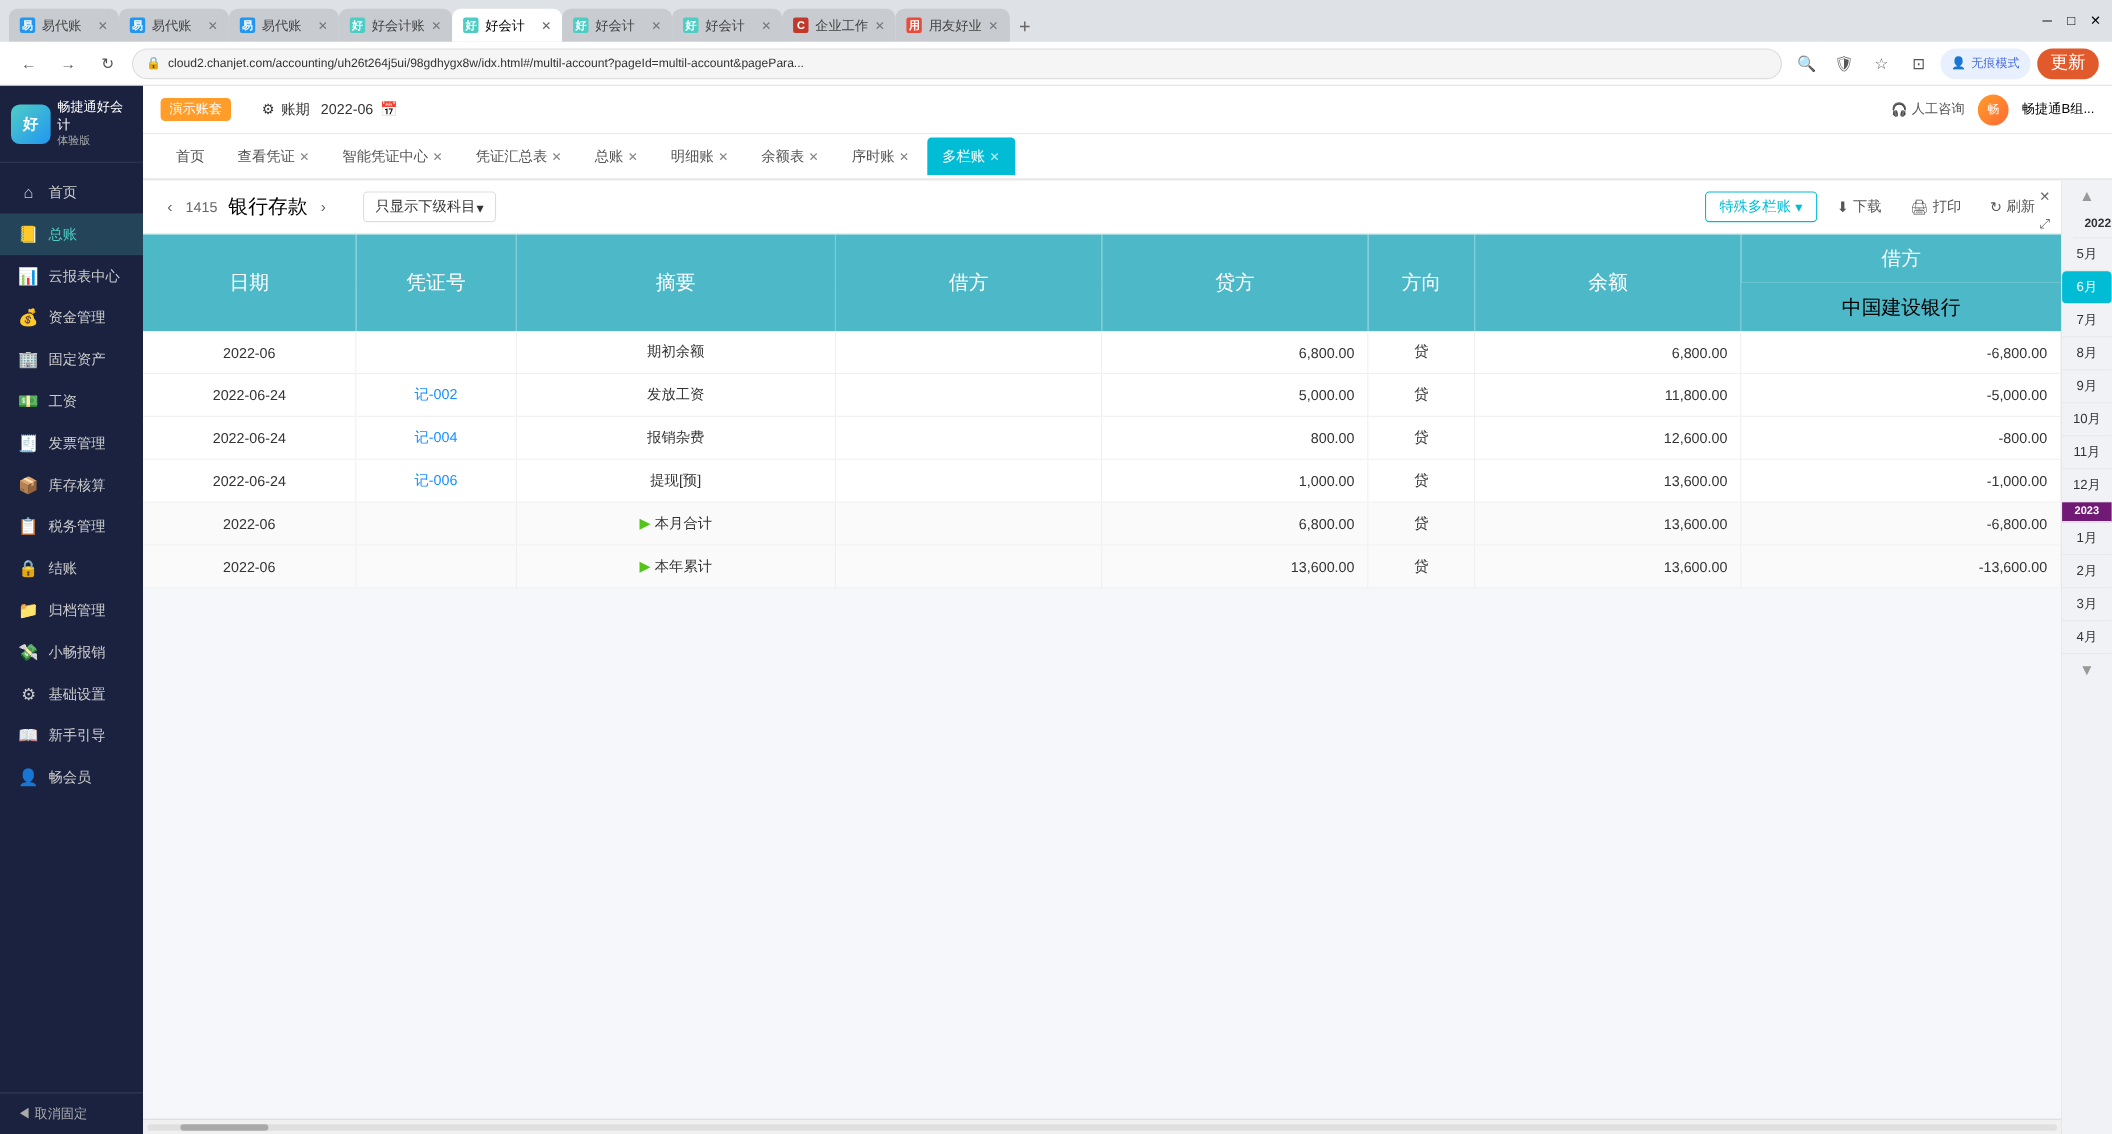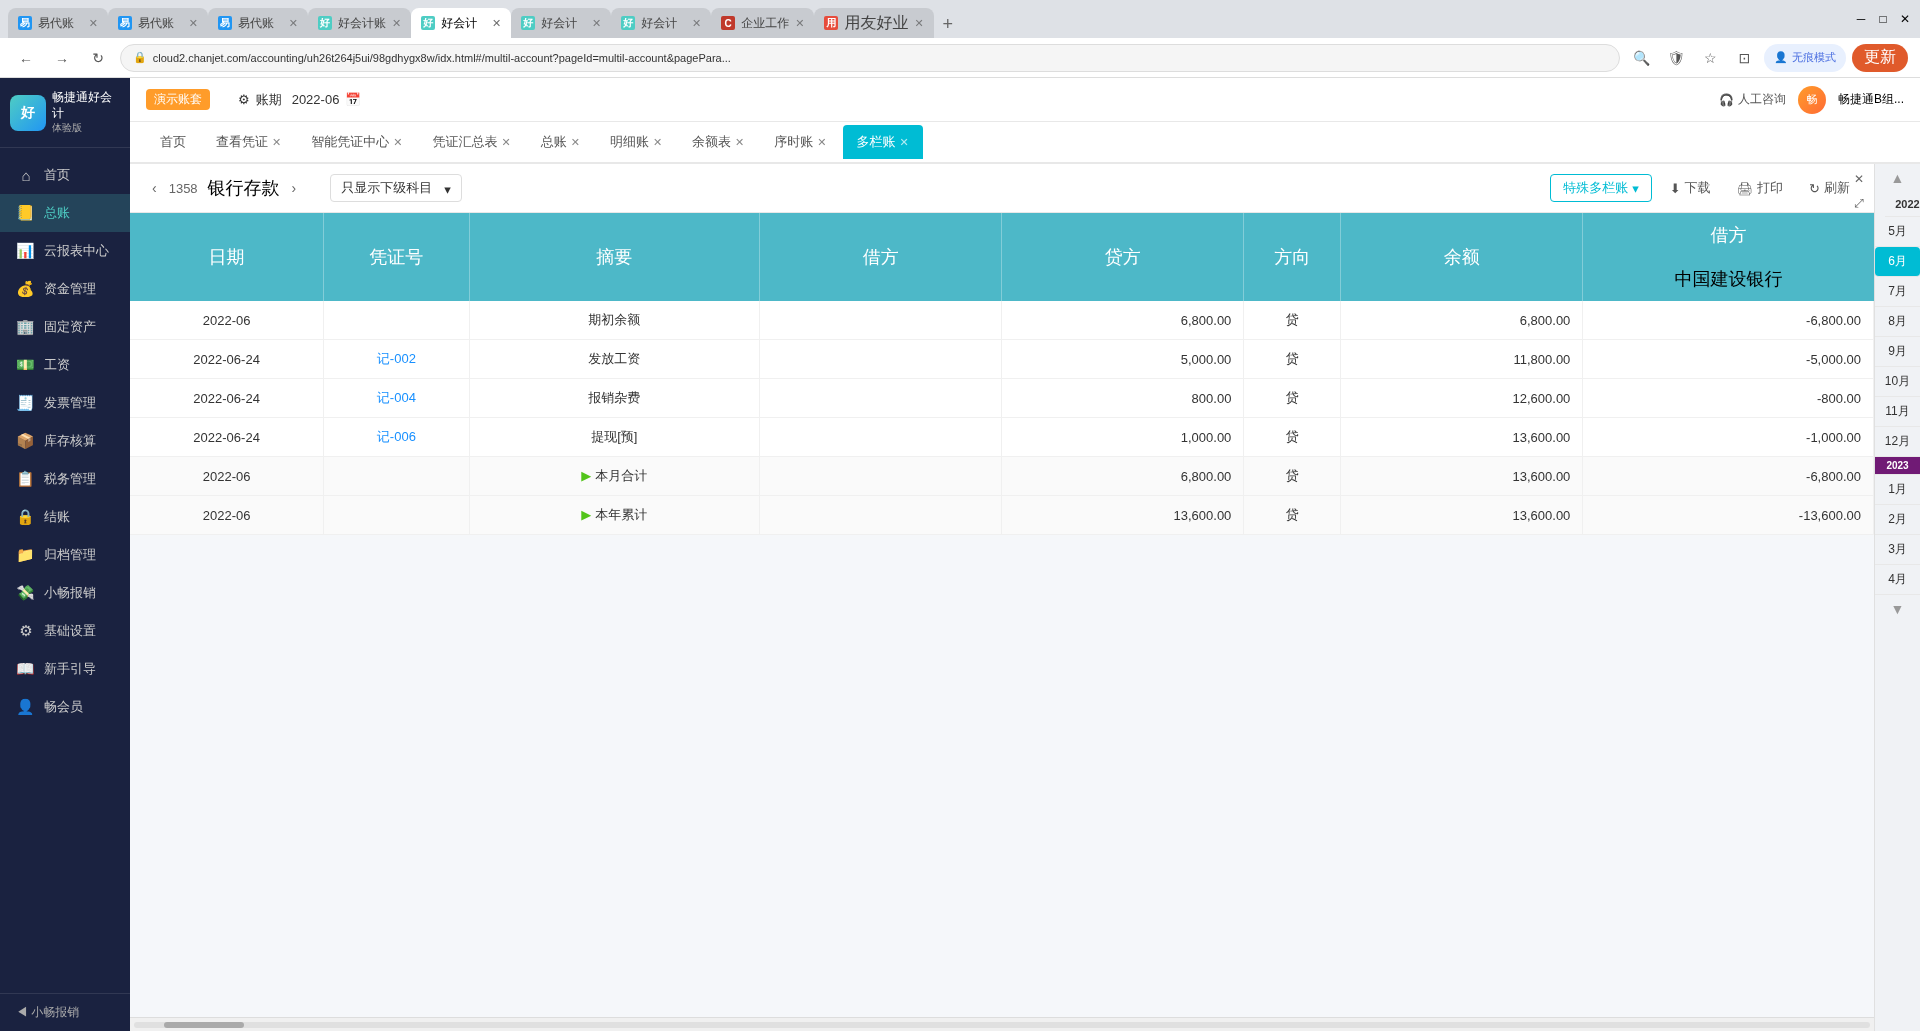--- a/index.html
+++ b/index.html
@@ -65,21 +65,21 @@
     
     .content-area { flex: 1; display: flex; overflow: hidden; position: relative; }
 
     
     .ledger-panel { flex: 1; background: #f5f7fa; overflow: hidden; display: flex; flex-direction: column; }
 
     
     .ledger-toolbar { background: #fff; padding: 10px 16px; display: flex; align-items: center; gap: 12px; border-bottom: 1px solid #e8e8e8; }
     .account-nav { display: flex; align-items: center; gap: 6px; }
     .nav-arrow { cursor: pointer; color: #666; font-size: 14px; padding: 2px 6px; }
-    .filter-select { display: flex; align-items: flex-end; gap: 12px; border: 1px solid #ddd; border-radius: 4px; padding: 4px 10px; cursor: pointer; font-size: 13px; color: #333; margin-left: 16px; }
+    .filter-select { display: flex; align-items: flex-end; gap: 1px; border: 1px solid #ddd; border-radius: 4px; padding: 4px 10px; cursor: pointer; font-size: 13px; color: #333; margin-left: 16px; }
     .toolbar-right { margin-left: auto; display: flex; align-items: center; gap: 10px; }
     .multi-col-btn { border: 1px solid #00bcd4; color: #00bcd4; border-radius: 4px; padding: 4px 12px; font-size: 13px; cursor: pointer; display: flex; align-items: center; gap: 4px; }
     .action-btn { display: flex; align-items: center; gap: 4px; font-size: 13px; color: #555; cursor: pointer; padding: 4px 8px; }
 
     
     .ledger-table-container { flex: 1; overflow: auto; }
     .ledger-table { width: 100%; border-collapse: collapse; background: #fff; }
     .ledger-table thead tr { background: #4db8c8; color: white; }
     .ledger-table thead th { padding: 10px 12px; text-align: center; font-size: 18px; font-weight: normal; border-right: 1px solid rgba(255,255,255,0.3); }
     .ledger-table thead th:last-child { border-right: none; }
@@ -147,21 +147,21 @@
     <span style="overflow:hidden;text-overflow:ellipsis;font-size:12px;">好会计</span>
     <span class="tab-close">✕</span>
   </div>
         <div class="tab inactive">
     <div class="tab-icon" style="background:#c0392b;color:white;display:flex;align-items:center;justify-content:center;font-size:10px;font-weight:bold;">C</div>
     <span style="overflow:hidden;text-overflow:ellipsis;font-size:12px;">企业工作</span>
     <span class="tab-close">✕</span>
   </div>
         <div class="tab inactive">
     <div class="tab-icon" style="background:#e74c3c;color:white;display:flex;align-items:center;justify-content:center;font-size:10px;font-weight:bold;">用</div>
-    <span style="overflow:hidden;text-overflow:ellipsis;font-size:16px;">用友好业</span>
+    <span style="overflow:hidden;text-overflow:ellipsis;font-size:12px;">用友好业</span>
     <span class="tab-close">✕</span>
   </div>
       </div>
     <div class="tab-add">+</div>
   </div>
   <div class="browser-controls">
     <div class="win-btn">─</div>
     <div class="win-btn">□</div>
     <div class="win-btn">✕</div>
   </div>
@@ -257,21 +257,21 @@
     <span class="nav-item-icon">📖</span>
     <span>新手引导</span>
   </div>
         <div class="nav-item">
     <span class="nav-item-icon">👤</span>
     <span>畅会员</span>
   </div>
       </div>
     <div class="sidebar-bottom">
       <div class="pin-btn">
-        <span>◀ 小畅报销</span>
+        <span>◀ 取消固定</span>
       </div>
     </div>
   </div>
 
   <div class="main-content">
 
     <div class="top-bar">
       <span class="demo-badge">演示账套</span>
       <div class="account-period">
         <span>⚙</span>
@@ -328,21 +328,21 @@
   </div>
       </div>
 
     <div class="content-area">
 
       <div class="ledger-panel">
 
         <div class="ledger-toolbar">
           <div class="account-nav">
             <span class="nav-arrow">‹</span>
-            <span style="color:#666;font-size:13px;">1358</span>
+            <span style="color:#666;font-size:13px;">1415</span>
             <span style="font-size:18px;color:#000000;font-weight:400;margin-left:4px;">银行存款</span>
             <span class="nav-arrow">›</span>
           </div>
           <div class="filter-select">
             <span>只显示下级科目</span>
             <span>▾</span>
           </div>
           <div class="toolbar-right">
             <div class="multi-col-btn">
               <span>特殊多栏账</span>

